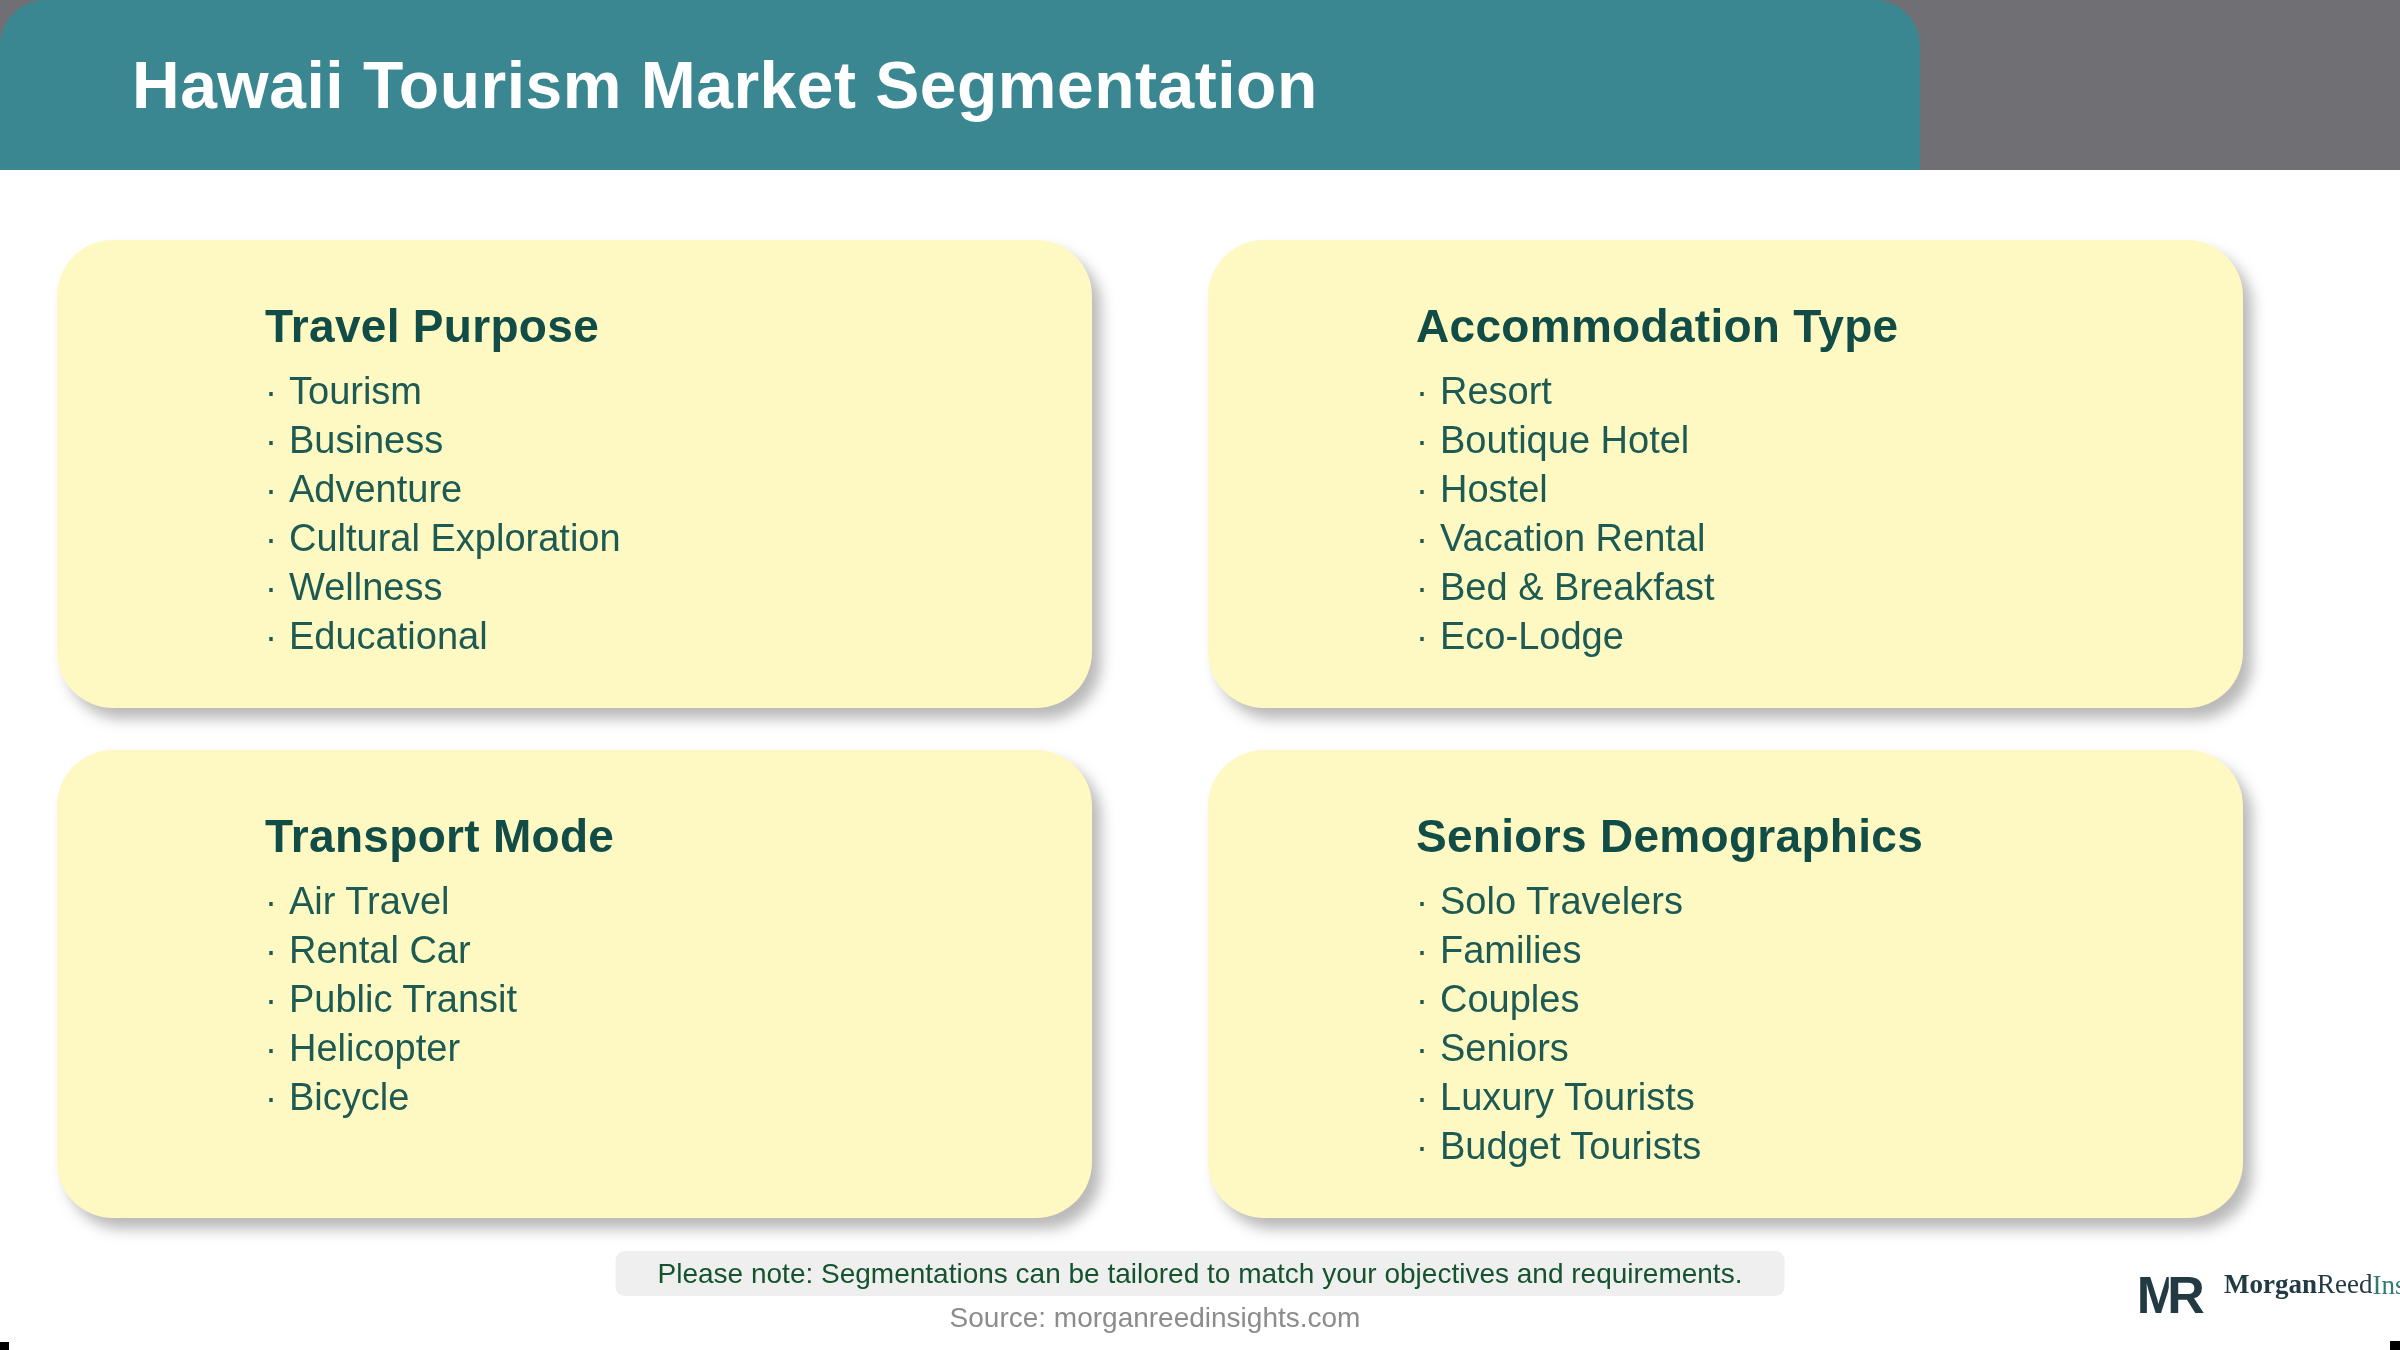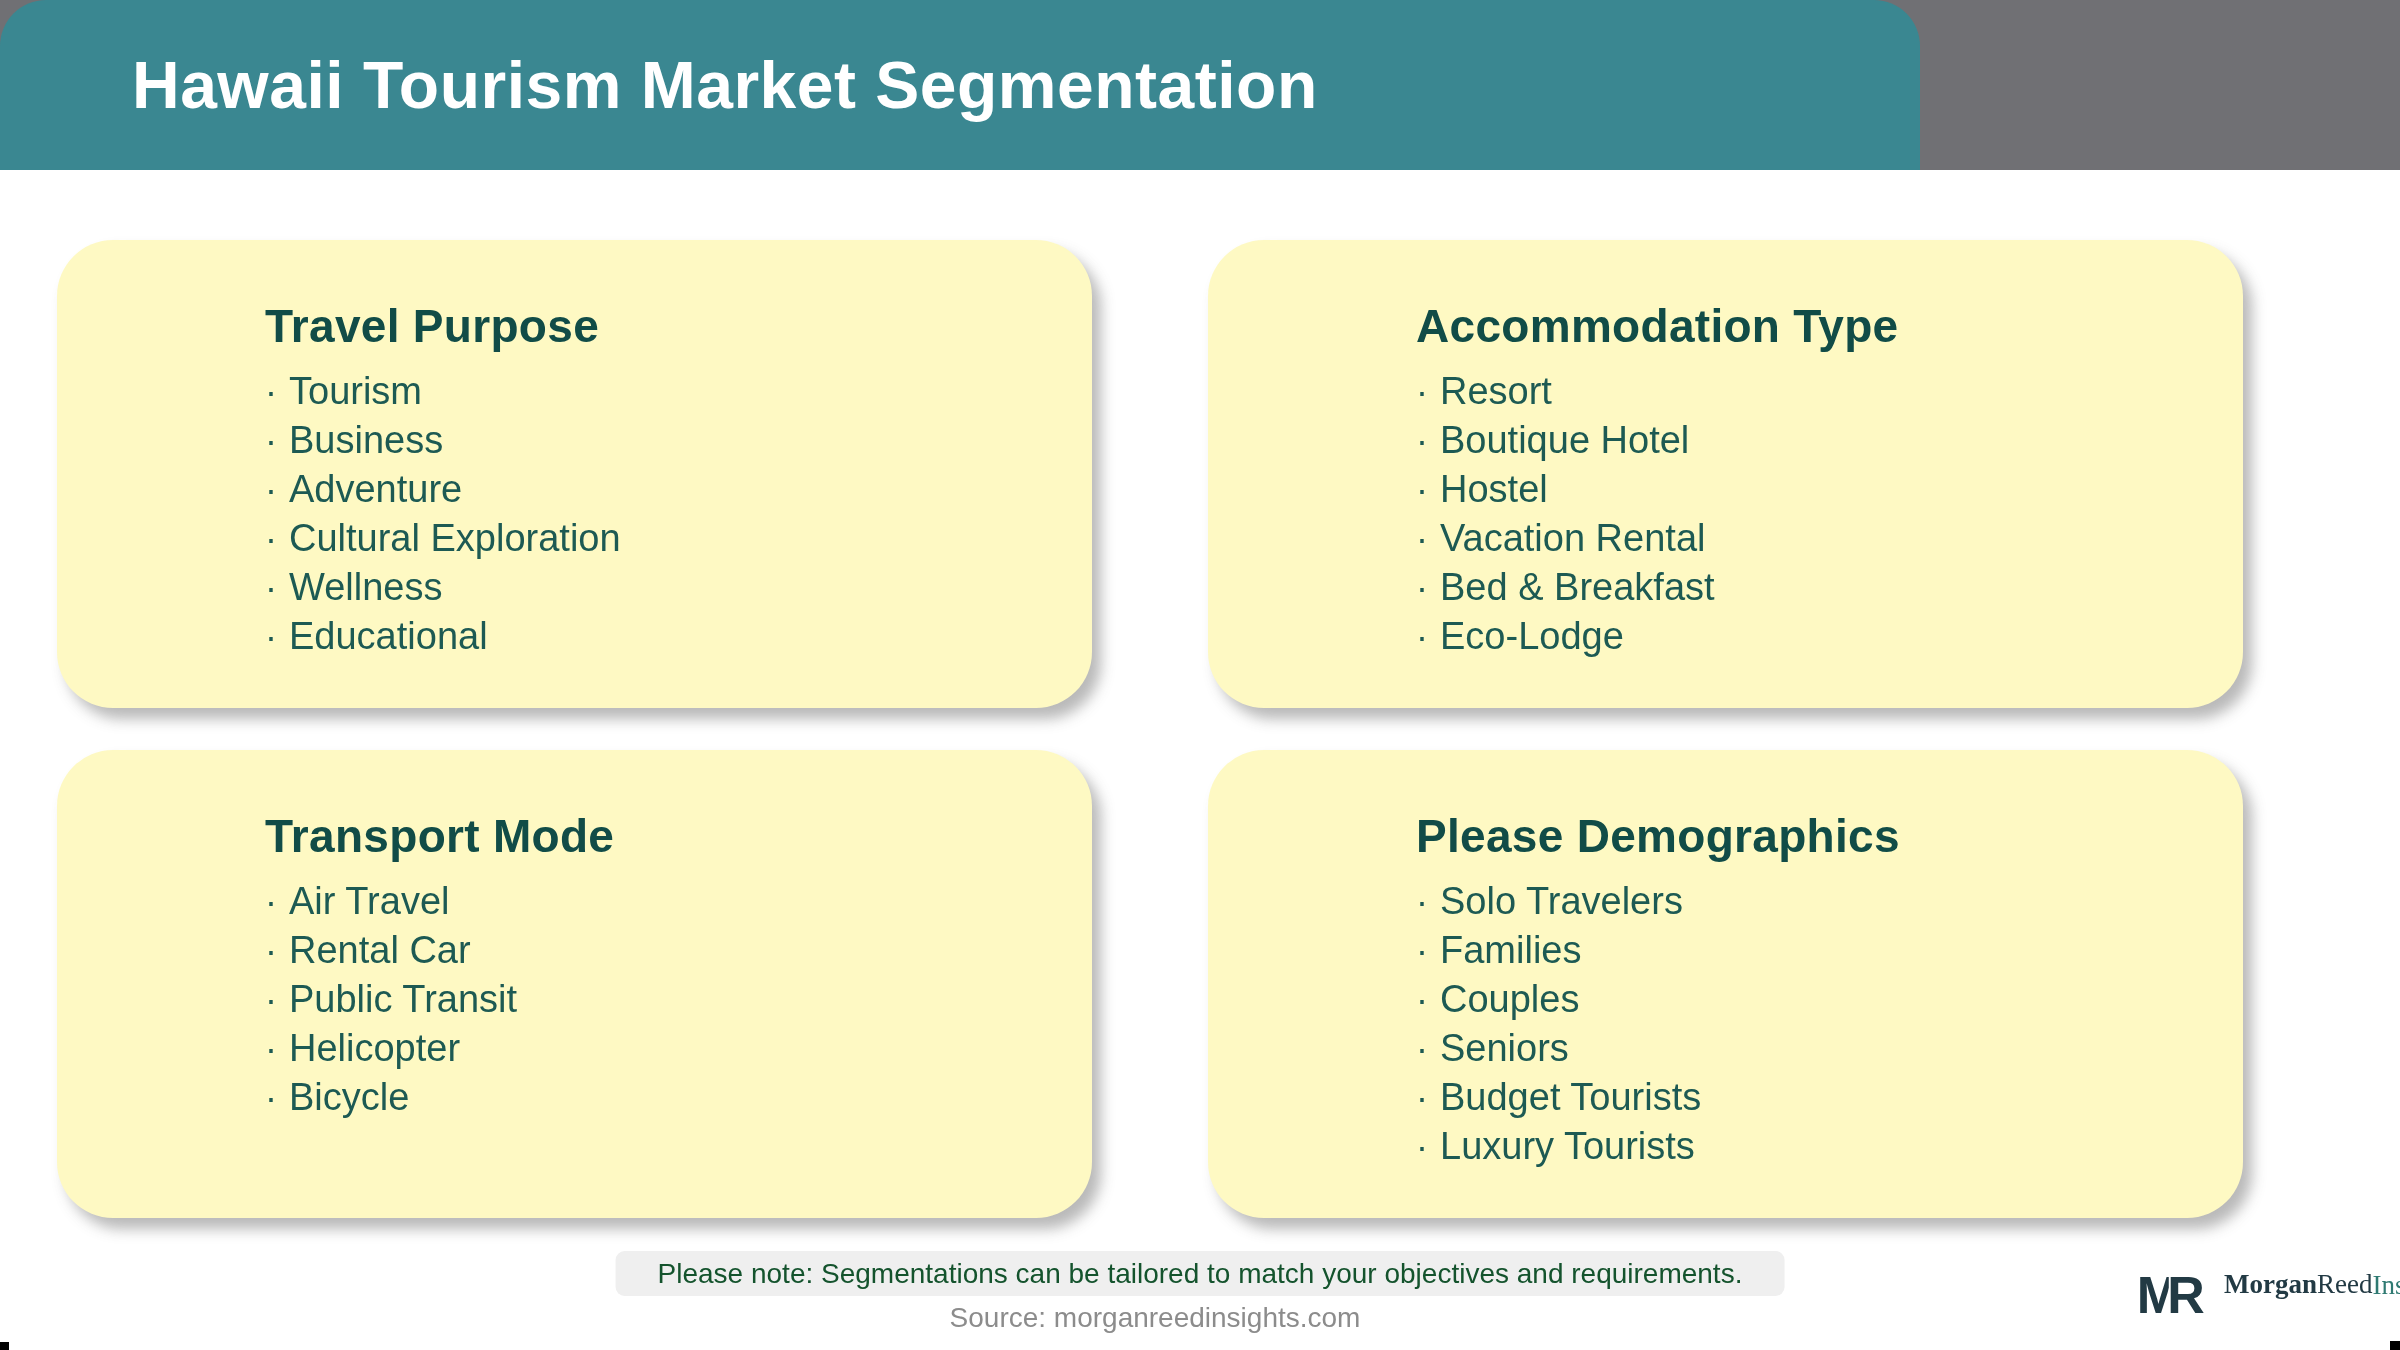--- a/index.html
+++ b/index.html
@@ -155,28 +155,28 @@
     <ul>
       <li><span class="bullet">·</span><span>Air Travel</span></li>
       <li><span class="bullet">·</span><span>Rental Car</span></li>
       <li><span class="bullet">·</span><span>Public Transit</span></li>
       <li><span class="bullet">·</span><span>Helicopter</span></li>
       <li><span class="bullet">·</span><span>Bicycle</span></li>
     </ul>
   </div>
 
   <div class="card card-4">
-    <h2>Please Demographics</h2>
+    <h2>Seniors Demographics</h2>
     <ul>
       <li><span class="bullet">·</span><span>Solo Travelers</span></li>
       <li><span class="bullet">·</span><span>Families</span></li>
       <li><span class="bullet">·</span><span>Couples</span></li>
       <li><span class="bullet">·</span><span>Seniors</span></li>
+      <li><span class="bullet">·</span><span>Luxury Tourists</span></li>
       <li><span class="bullet">·</span><span>Budget Tourists</span></li>
-      <li><span class="bullet">·</span><span>Luxury Tourists</span></li>
     </ul>
   </div>
 
   <div class="note-bar">
     <span>Please note: Segmentations can be tailored to match your objectives and requirements.</span>
   </div>
 
   <div class="source-line">Source: morganreedinsights.com</div>
 
   <div class="logo">

